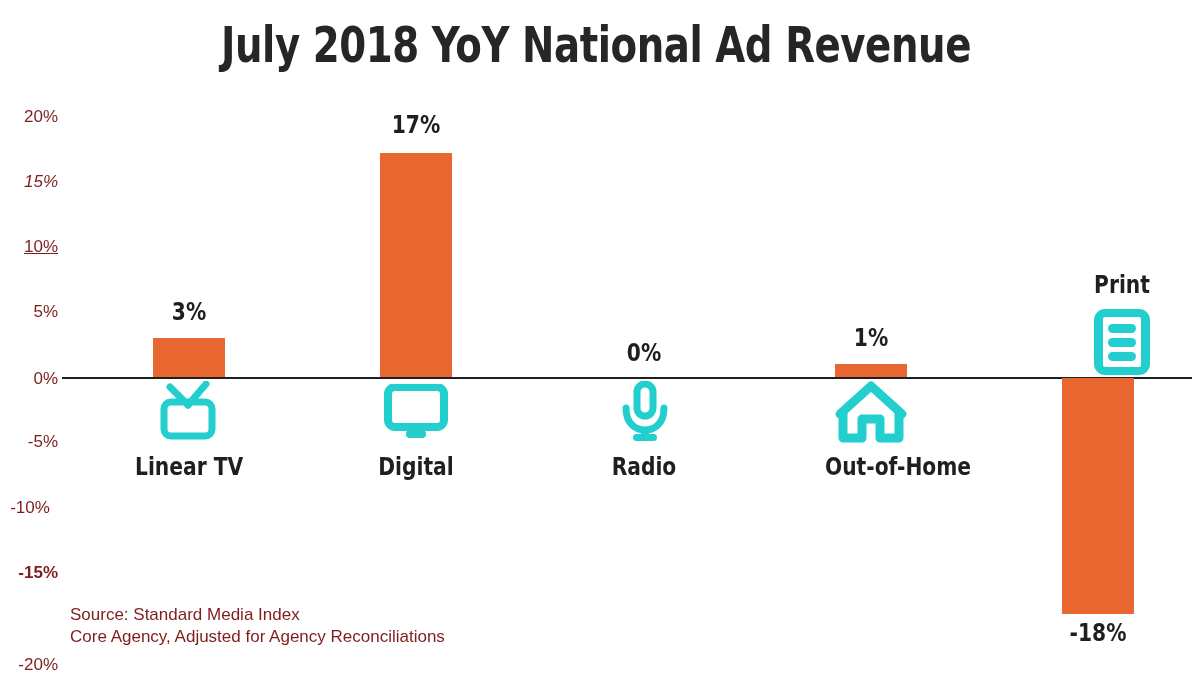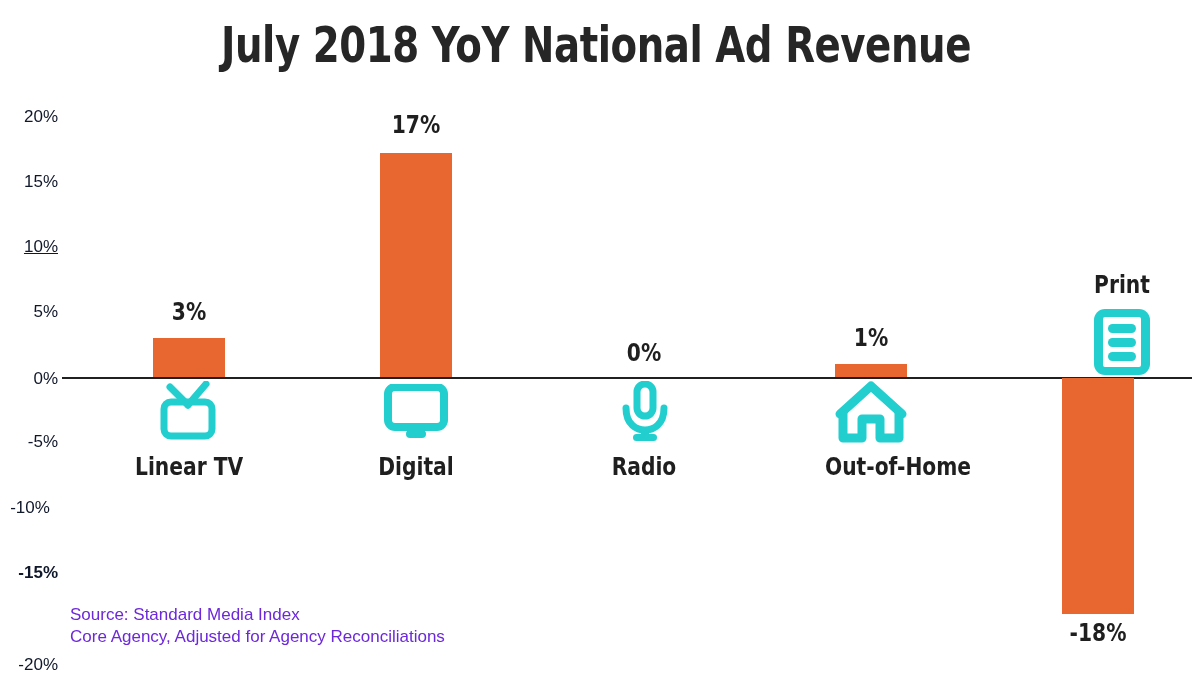--- a/index.html
+++ b/index.html
@@ -41,21 +41,21 @@
   }
 
   
   .axis-label {
     position: absolute;
     right: 0;
     width: 56px;
     text-align: right;
     font-family: "Liberation Sans", sans-serif;
     font-size: 17px;
-    color: #0f172a;
+    color: #7f1d1d;
     line-height: 1;
   }
   #y-axis {
     position: absolute;
     left: 0;
     top: 0;
     width: 58px;
     height: 680px;
   }
 
@@ -108,35 +108,35 @@
     position: absolute;
   }
 
   
   #source-note {
     position: absolute;
     left: 70px;
     top: 604px;
     font-family: "Liberation Sans", sans-serif;
     font-size: 17px;
-    color: #6d28d9;
+    color: #7f1d1d;
     line-height: 22px;
   }
   #source-note div { white-space: nowrap; }
 </style>
 </head>
 <body>
 
 <div id="chart-root">
 
   <div class="chart-title">July 2018 YoY National Ad Revenue</div>
 
   <div id="y-axis">
     <div class="axis-label" style="top:108px;">20%</div>
-    <div class="axis-label" style="top:173px;">15%</div>
+    <div class="axis-label" style="top:173px;font-style:italic;">15%</div>
     <div class="axis-label" style="top:238px;text-decoration:underline;">10%</div>
     <div class="axis-label" style="top:303px;">5%</div>
     <div class="axis-label" style="top:370px;">0%</div>
     <div class="axis-label" style="top:433px;">-5%</div>
     <div class="axis-label" style="top:499px;text-align:center;">-10%</div>
     <div class="axis-label" style="top:564px;font-weight:bold;">-15%</div>
     <div class="axis-label" style="top:630px;margin-top:26px;">-20%</div>
   </div>
 
   <div id="plot-area">

